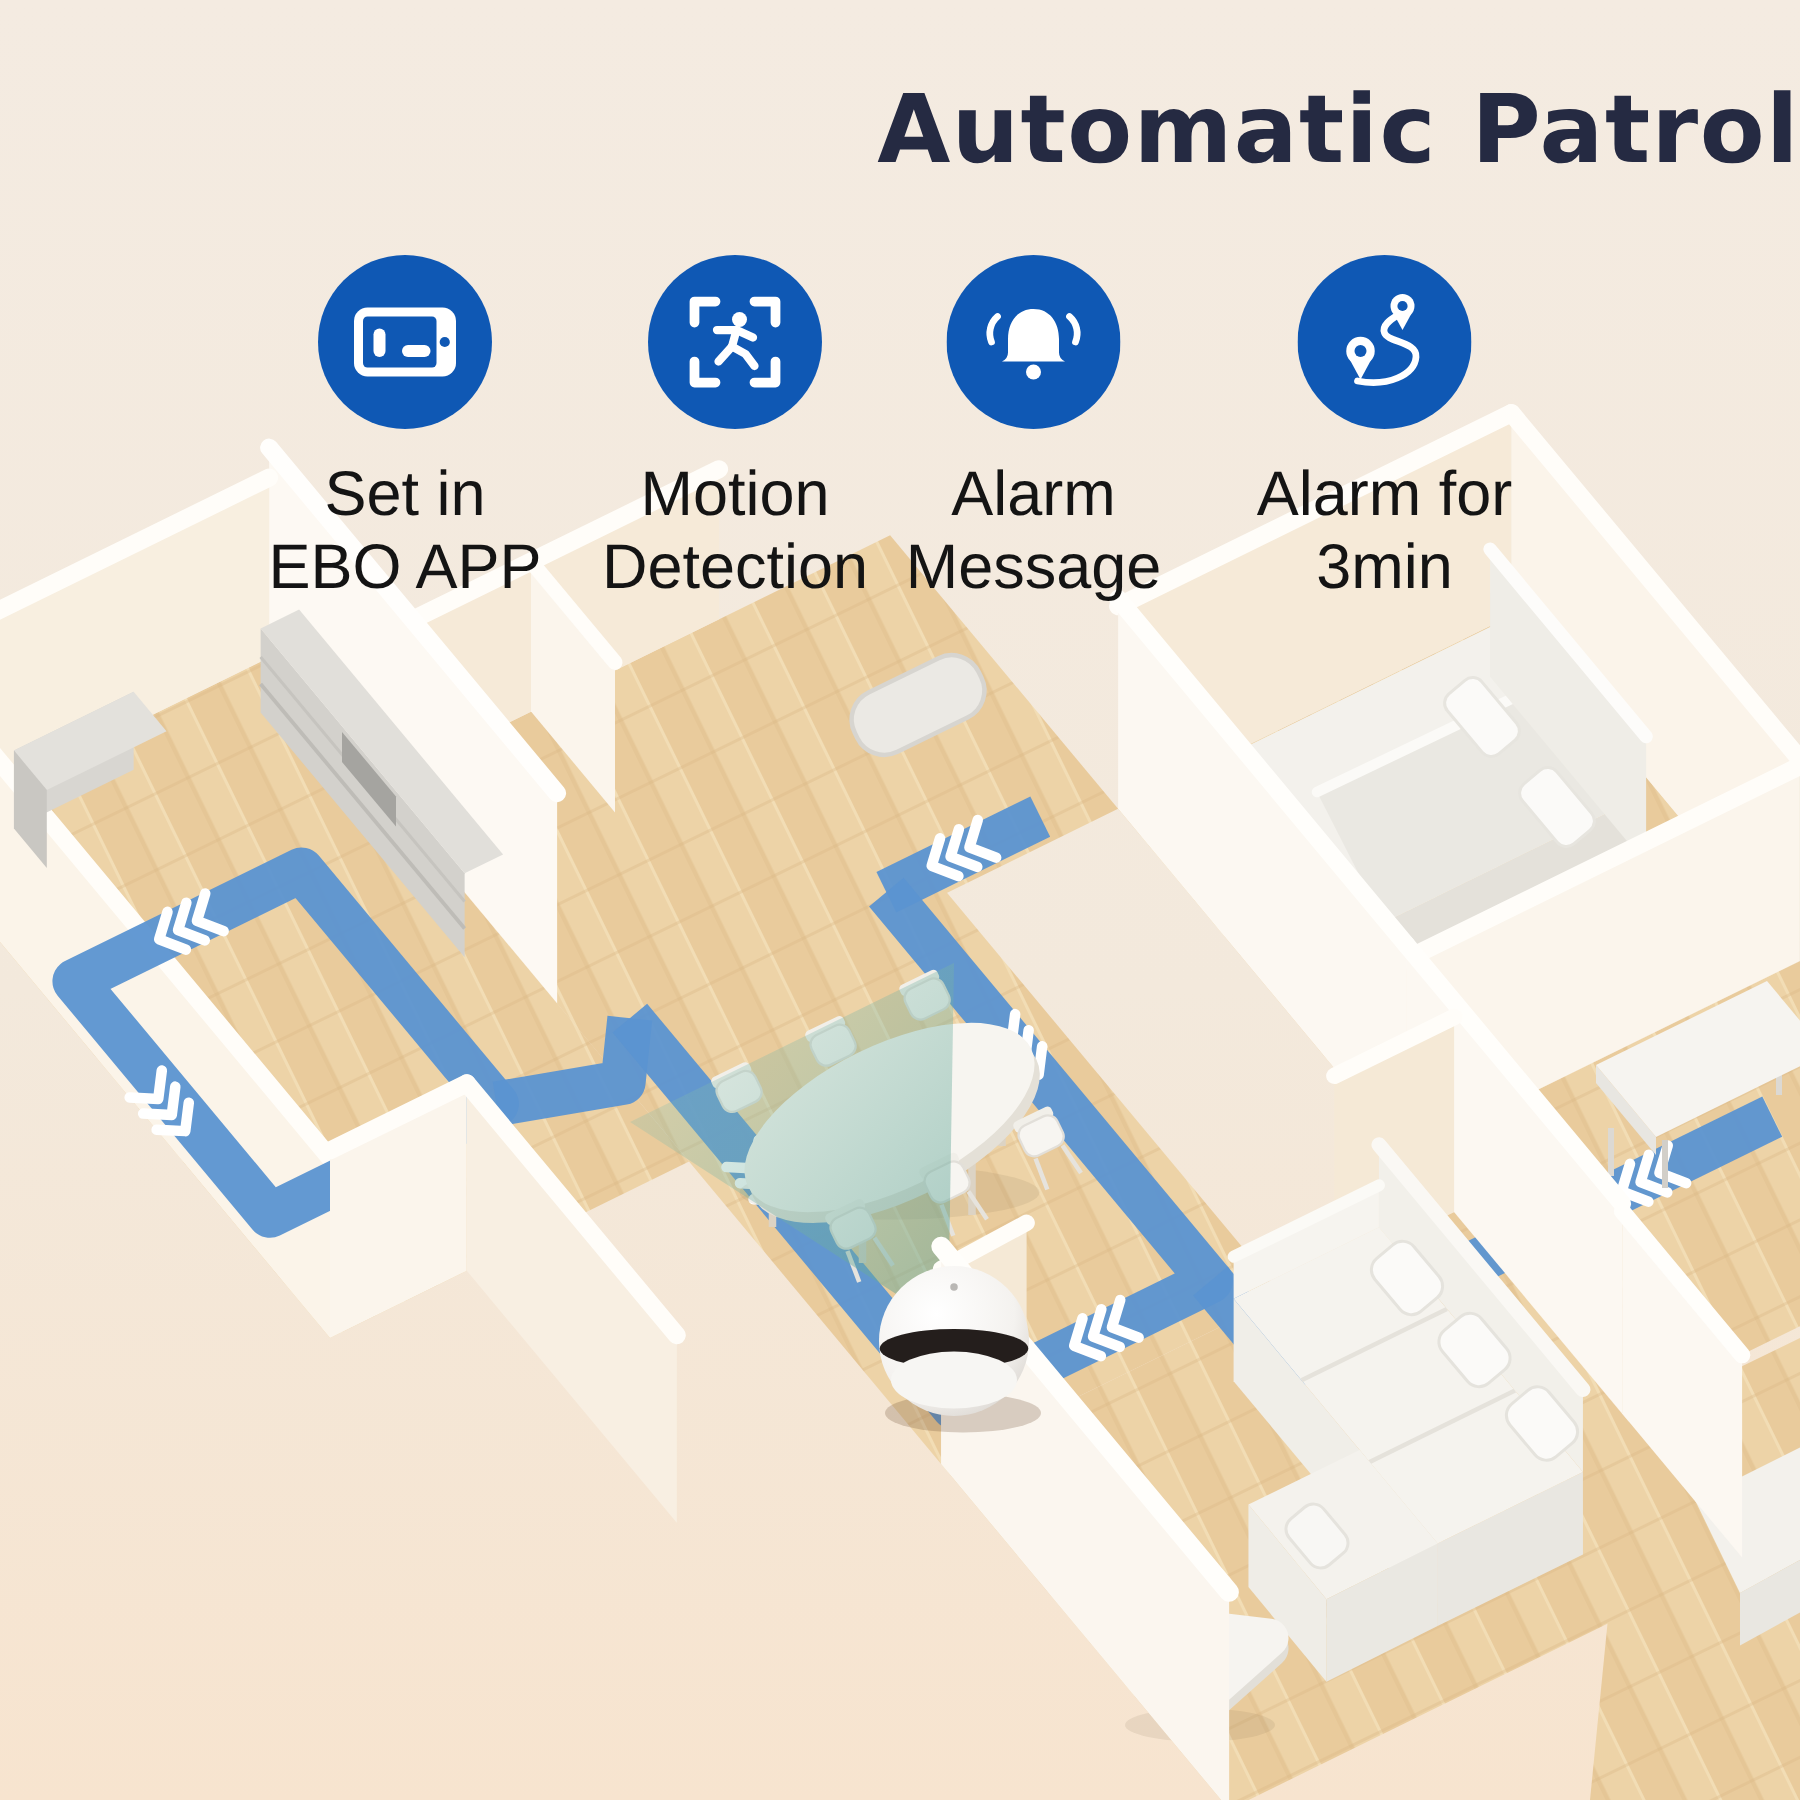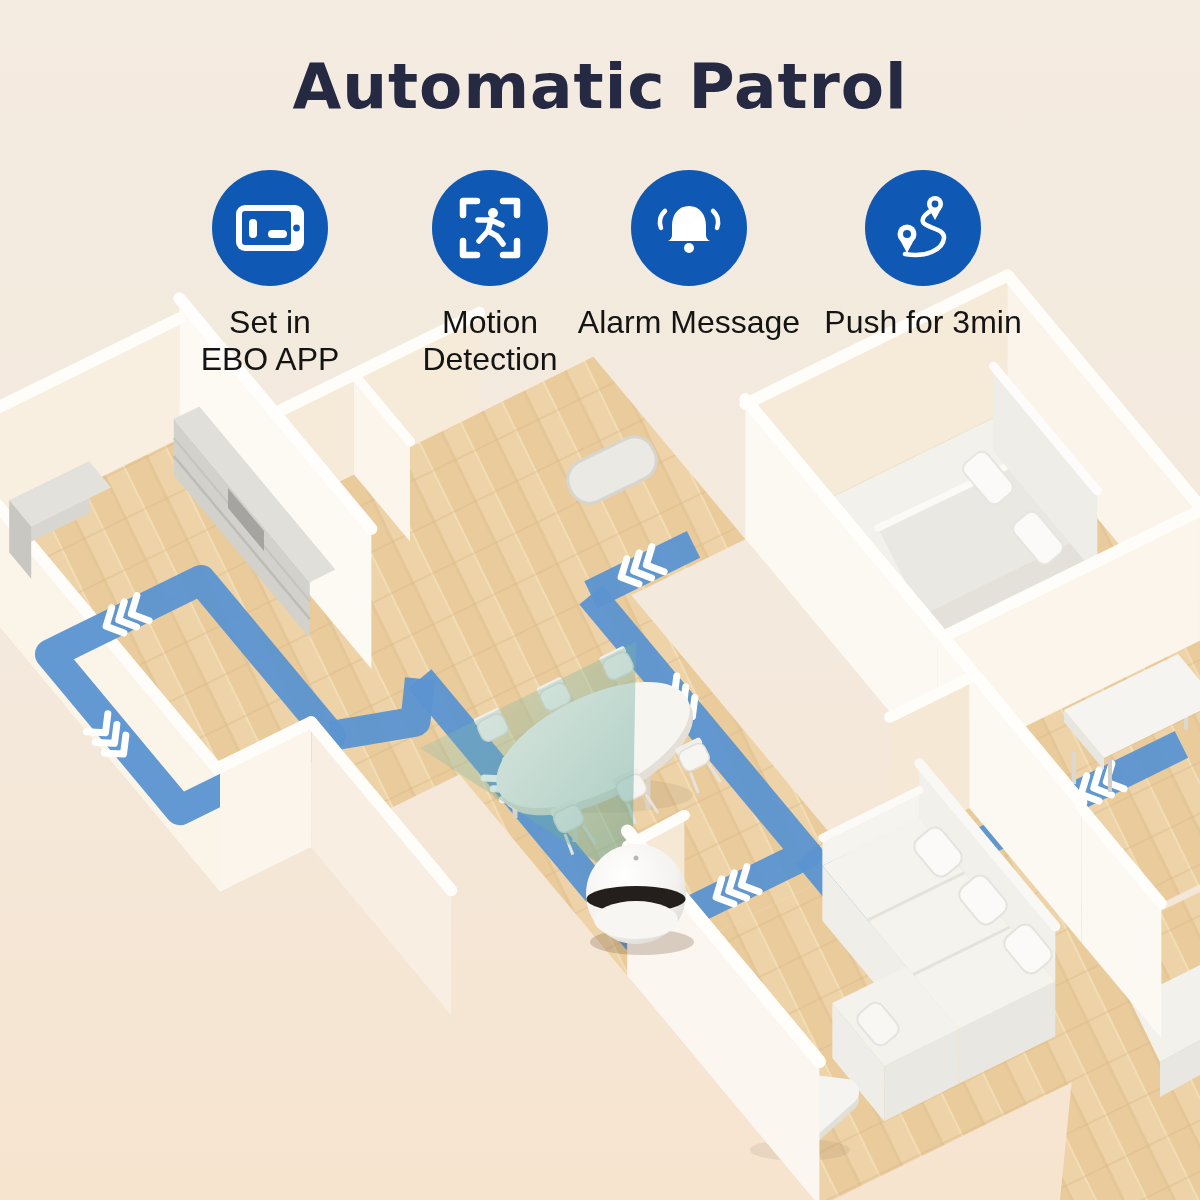--- a/index.html
+++ b/index.html
@@ -3,28 +3,28 @@
 <meta charset="utf-8">
 <style>
   html,body{margin:0;padding:0;}
   #stage{
     position:relative;width:1200px;height:1200px;overflow:hidden;
     background:linear-gradient(180deg,#f4ebe1 0%,#f3e9dc 55%,#f7e4cf 100%);
     font-family:"Liberation Sans",sans-serif;
   }
   #scene{position:absolute;left:0;top:0;width:1200px;height:1200px;}
   .hdr{
-    position:absolute;top:50px;left:0;width:1200px;text-align:center;
+    position:absolute;top:50px;left:0;width:1200px;text-align:right;
     font-family:"DejaVu Sans",sans-serif;font-weight:bold;font-size:63px;
     letter-spacing:1px;color:#252a42;z-index:5;
   }
   .feat{position:absolute;top:170px;width:250px;text-align:center;z-index:5;}
   .feat .ic{display:inline-block;width:116px;height:116px;}
   .feat .lbl{
-    margin-top:14px;font-size:32px;line-height:1.16;color:#141414;
+    margin-top:14px;font-size:42px;line-height:1.16;color:#141414;
     font-family:"Liberation Sans",sans-serif;
   }
   .lbl div:empty{display:none;}
   #f1{left:145px;} #f2{left:365px;} #f3{left:564px;} #f4{left:798px;}
 </style>
 </head>
 <body>
 
 <div id="stage">
 
@@ -327,17 +327,17 @@
           <circle cx="12" cy="-24" r="3.4" fill="#0f58b4"></circle>
         </g>
         <g>
           <circle cx="-16" cy="6" r="9.5" fill="#ffffff"></circle>
           <path d="M-23,12 L-16,25 L-9,12 Z" fill="#ffffff"></path>
           <circle cx="-16" cy="6" r="4" fill="#0f58b4"></circle>
         </g>
       </svg>
     </span>
     <div class="lbl">
-      <div>Push for 3min</div>
+      <div>Alarm for 3min</div>
     </div>
   </div>
 
 </div>
 
 </body></html>

